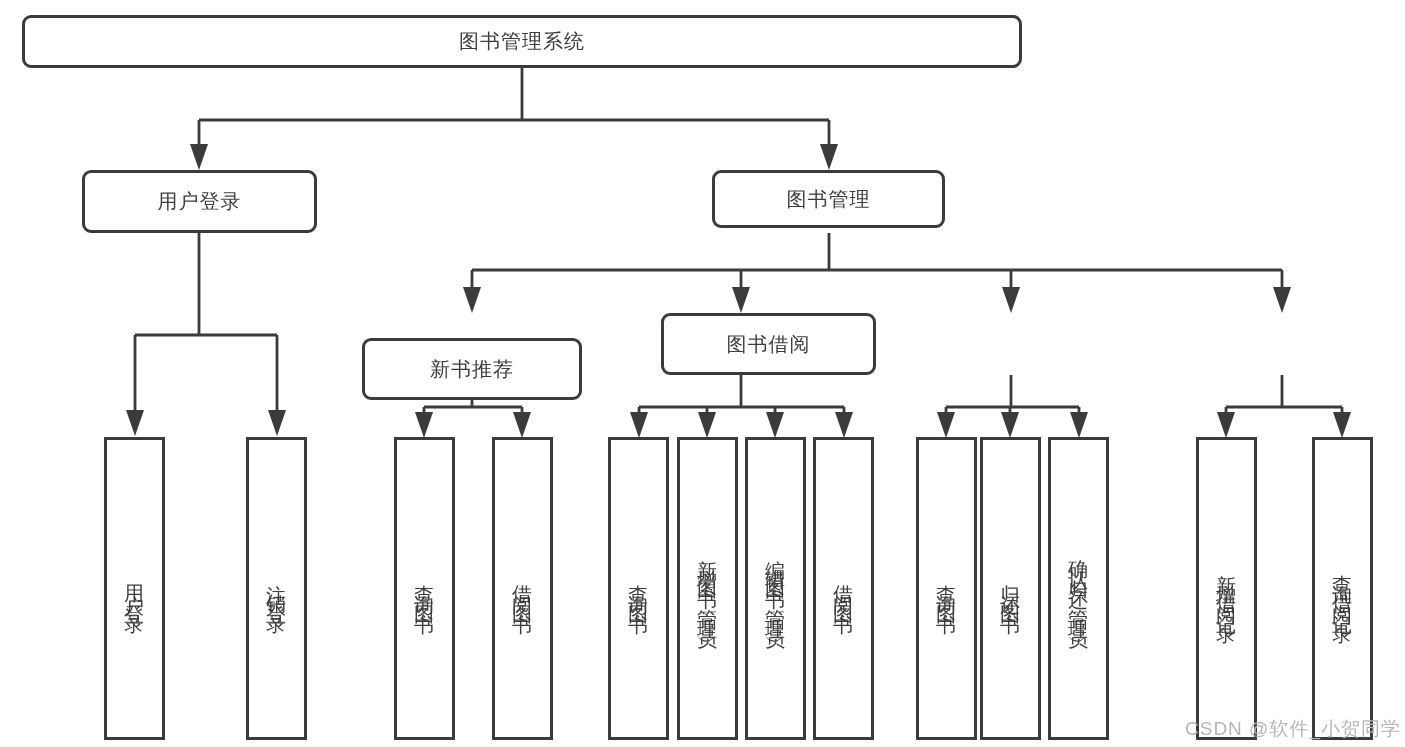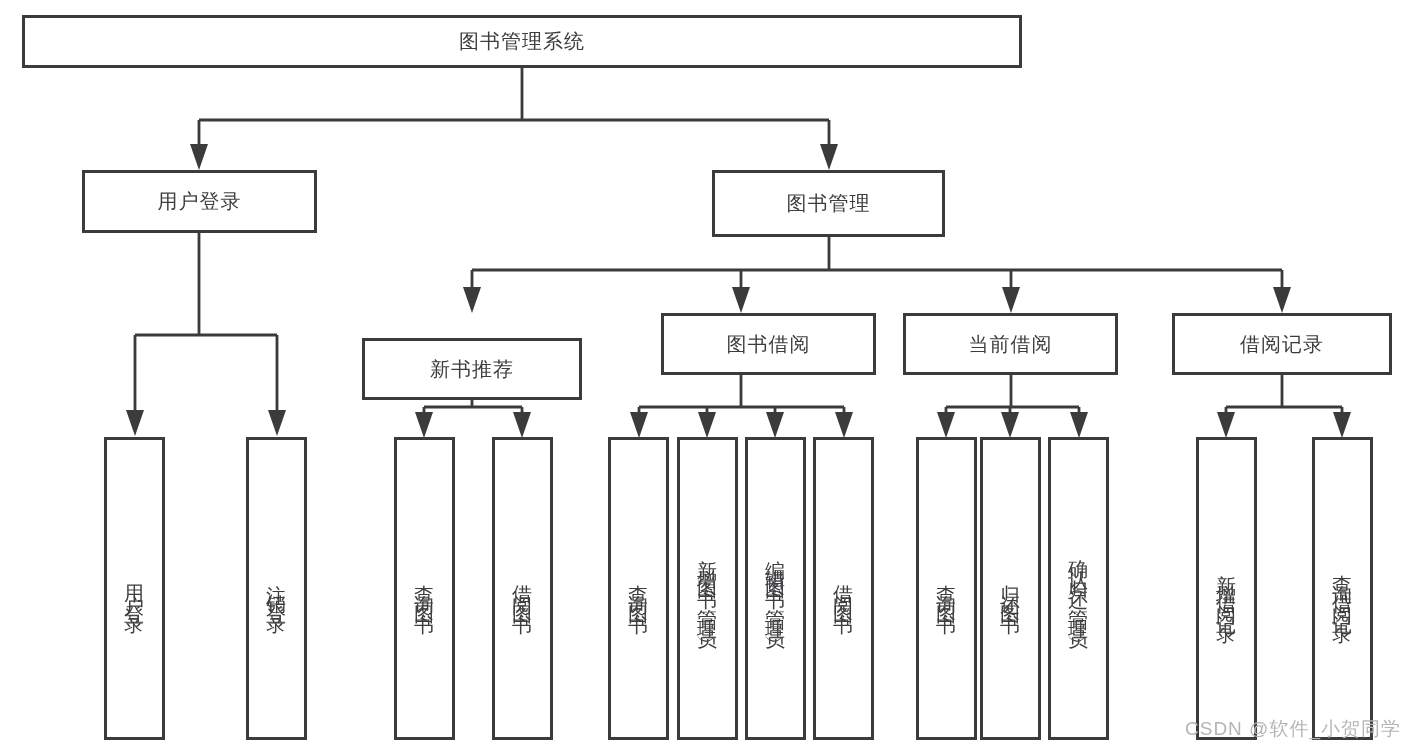--- a/index.html
+++ b/index.html
@@ -27,33 +27,33 @@
   .arrow { fill: var(--line); }
   .box {
     position: absolute;
     border: 3px solid var(--line);
     background: var(--background);
     display: flex;
     align-items: center;
     justify-content: center;
     color: var(--text);
   }
-  .h-box { font-size: 20px; letter-spacing: 1px; }
+  .h-box { font-size: 20px; letter-spacing: 1px; border-radius: 9px; }
   .v-box {
     writing-mode: vertical-rl;
     font-size: 20px;
     letter-spacing: 10px;
     line-height: 1;
     top: 437px;
     width: 61px;
     height: 303px;
   }
   .root-box  { left: 22px;  top: 15px;  width: 1000px; height: 53px; }
   .l2-left   { left: 82px;  top: 170px; width: 235px;  height: 63px; }
-  .l2-right  { left: 712px; top: 170px; width: 233px;  height: 67px; }
+  .l2-right  { left: 712px; top: 170px; width: 233px;  height: 58px; }
   .l3 { top: 313px; height: 62px; }
   .l3-0 { left: 362px;  width: 220px; margin-top: 25px; }
   .l3-1 { left: 633px;  width: 215px; margin-left: 28px; }
   .l3-2 { left: 903px;  width: 215px; }
   .l3-3 { left: 1172px; width: 220px; }
   .leaf-a1 { left: 104px; }
   .leaf-a2 { left: 246px; }
   .leaf-b1 { left: 394px; }
   .leaf-b2 { left: 492px; }
   .leaf-c1 { left: 608px; }
@@ -147,26 +147,20 @@
   <div class="box h-box l2-right">
     <span>图书管理</span>
   </div>
 
   <div class="box h-box l3 l3-0">
     <span>新书推荐</span>
   </div>
   <div class="box h-box l3 l3-1">
     <span>图书借阅</span>
   </div>
-  <div class="box h-box l3 l3-2">
-    <span>当前借阅</span>
-  </div>
-  <div class="box h-box l3 l3-3">
-    <span>借阅记录</span>
-  </div>
 
   <div class="box v-box leaf-a1">
     <span>用户登录</span>
   </div>
   <div class="box v-box leaf-a2">
     <span>注销登录</span>
   </div>
 
   <div class="box v-box leaf-b1">
     <span>查询图书</span>

